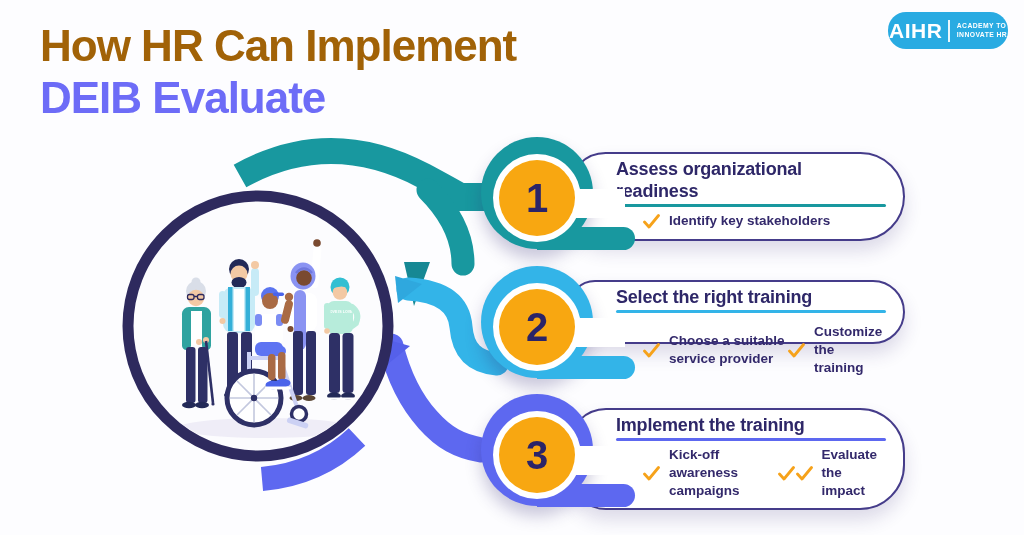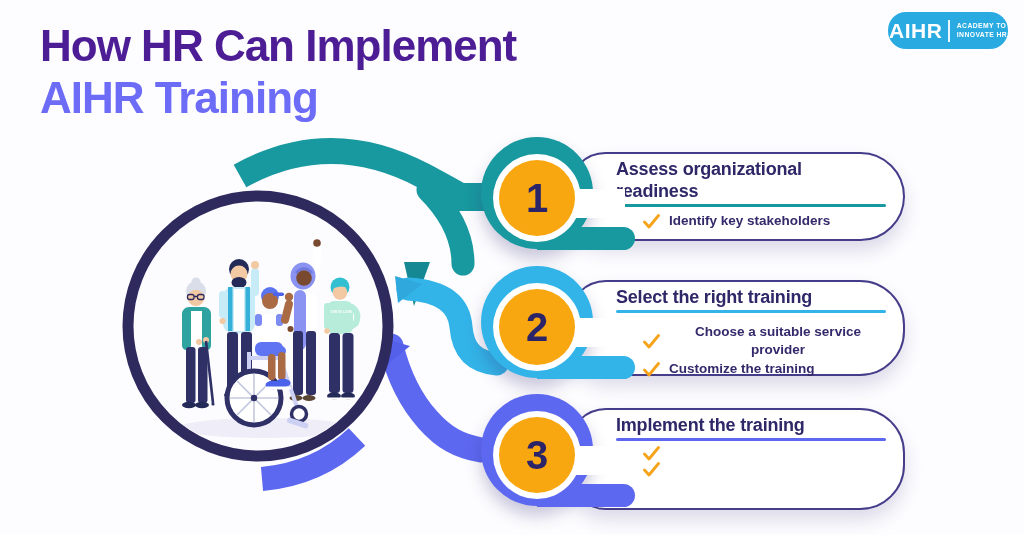--- a/index.html
+++ b/index.html
@@ -7,41 +7,41 @@
     width:1024px;height:535px;overflow:hidden;position:relative;
     background:#FDFDFF;
     font-family:"Liberation Sans","DejaVu Sans",sans-serif;
   }
   .canvas{position:absolute;inset:0;}
   svg.art{position:absolute;left:0;top:0;z-index:1;}
 
   
   .title-block{position:absolute;left:40px;top:20px;z-index:4;}
   .title-block h1{margin:0;font-size:44px;line-height:52px;font-weight:bold;letter-spacing:-1px;}
-  .t1{color:#4c1d95;}
+  .t1{color:#a16207;}
   .t2{color:#6D6CF7;}
 
   
   .logo{position:absolute;left:888px;top:12px;width:120px;height:37px;z-index:4;
     background:#29ABE2;border-radius:18px;display:flex;align-items:center;justify-content:center;}
   .logo-name{color:#fff;font-weight:bold;font-size:21px;letter-spacing:.5px;}
   .logo-divider{width:1.5px;height:22px;background:rgba(255,255,255,.9);margin:0 7px 0 6px;}
   .logo-tag{display:flex;flex-direction:column;color:#fff;font-weight:bold;
     font-size:6.8px;line-height:8.5px;letter-spacing:.4px;}
 
   
   .card{position:absolute;left:568px;width:337px;z-index:2;background:#fff;
     border:2px solid #453C8A;border-radius:38px 45px 45px 38px;box-sizing:border-box;
     padding:4px 16px 4px 46px;box-shadow:0 10px 18px rgba(48,40,110,.16);}
   .card-s1{top:152px;height:89px;}
-  .card-s2{top:280px;height:96px;}
+  .card-s2{top:280px;height:64px;}
   .card-s3{top:408px;height:102px;}
   .card-title{margin:0;font-size:18px;line-height:22px;font-weight:bold;color:#2E2768;letter-spacing:-.2px;}
   .underline{height:3px;width:270px;margin-top:2px;border-radius:2px;}
-  .items{list-style:none;margin:5px 0 0 27px;padding:0;display:flex;flex-direction:column;gap:1px;text-align:center;}
+  .items{list-style:none;margin:5px 0 0 27px;padding:0;display:flex;flex-direction:row;gap:1px;}
   .card-s2 .items{margin-top:10px;}
   .items li{display:flex;align-items:center;gap:9px;font-size:13.5px;line-height:18px;
     font-weight:bold;color:#33296B;}
   .items li svg{flex:0 0 auto;}
 
   
   .badge{position:absolute;z-index:3;width:0;height:0;}
   .badge > div{position:absolute;}
   .ring{left:481px;width:112px;height:112px;border-radius:50%;
     box-shadow:0 10px 16px rgba(48,40,110,.25);}
@@ -202,21 +202,21 @@
         <rect x="268" y="354" width="7.5" height="26" rx="3.5" fill="#A96A44"></rect>
         <ellipse cx="283" cy="383" rx="7.5" ry="4.2" fill="#4A63EA"></ellipse>
         <ellipse cx="273" cy="385" rx="7.5" ry="4.2" fill="#4A63EA"></ellipse>
         <rect x="265" y="386.5" width="26" height="3" rx="1.5" fill="#FFFFFF"></rect>
       </g>
     </g>
   </svg>
 
   <header class="title-block">
     <h1><span class="t1">How HR Can Implement</span><br>
-    <span class="t2">AIHR Training</span></h1>
+    <span class="t2">DEIB Evaluate</span></h1>
   </header>
 
   <div class="logo" style="background: rgb(41, 171, 226);">
     <span class="logo-name">AIHR</span>
     <span class="logo-divider"></span>
     <span class="logo-tag">
       <span>ACADEMY TO</span>
       <span>INNOVATE HR</span>
     </span>
   </div>
@@ -254,25 +254,32 @@
   </section>
 
   <section class="card card-s3">
     <h2 class="card-title">Implement the training</h2>
     <div class="underline" style="background: rgb(93, 104, 240);"></div>
     <ul class="items">
       <li>
           <svg width="17" height="15" viewBox="0 0 17 15">
             <path d="M1.5 8 L6 13 L15.5 1.5" fill="none" stroke="#F6A21A" stroke-width="2.8" stroke-linecap="round" stroke-linejoin="round"></path>
           </svg>
-        </li>
-      <li>
-          <svg width="17" height="15" viewBox="0 0 17 15">
-            <path d="M1.5 8 L6 13 L15.5 1.5" fill="none" stroke="#F6A21A" stroke-width="2.8" stroke-linecap="round" stroke-linejoin="round"></path>
-          </svg>
+          <span>Kick-off awareness campaigns</span>
+        </li>
+      <li>
+          <svg width="17" height="15" viewBox="0 0 17 15">
+            <path d="M1.5 8 L6 13 L15.5 1.5" fill="none" stroke="#F6A21A" stroke-width="2.8" stroke-linecap="round" stroke-linejoin="round"></path>
+          </svg>
+        </li>
+      <li>
+          <svg width="17" height="15" viewBox="0 0 17 15">
+            <path d="M1.5 8 L6 13 L15.5 1.5" fill="none" stroke="#F6A21A" stroke-width="2.8" stroke-linecap="round" stroke-linejoin="round"></path>
+          </svg>
+          <span>Evaluate the impact</span>
         </li>
     </ul>
   </section>
 
   <div class="badge b1">
     <div class="ring" style="background: rgb(24, 152, 159);"></div>
     <div class="arm" style="background: rgb(24, 152, 159);"></div>
     <div class="band"></div>
     <div class="inner"></div>
     <div class="num" style="background: rgb(248, 167, 17);">1</div>

